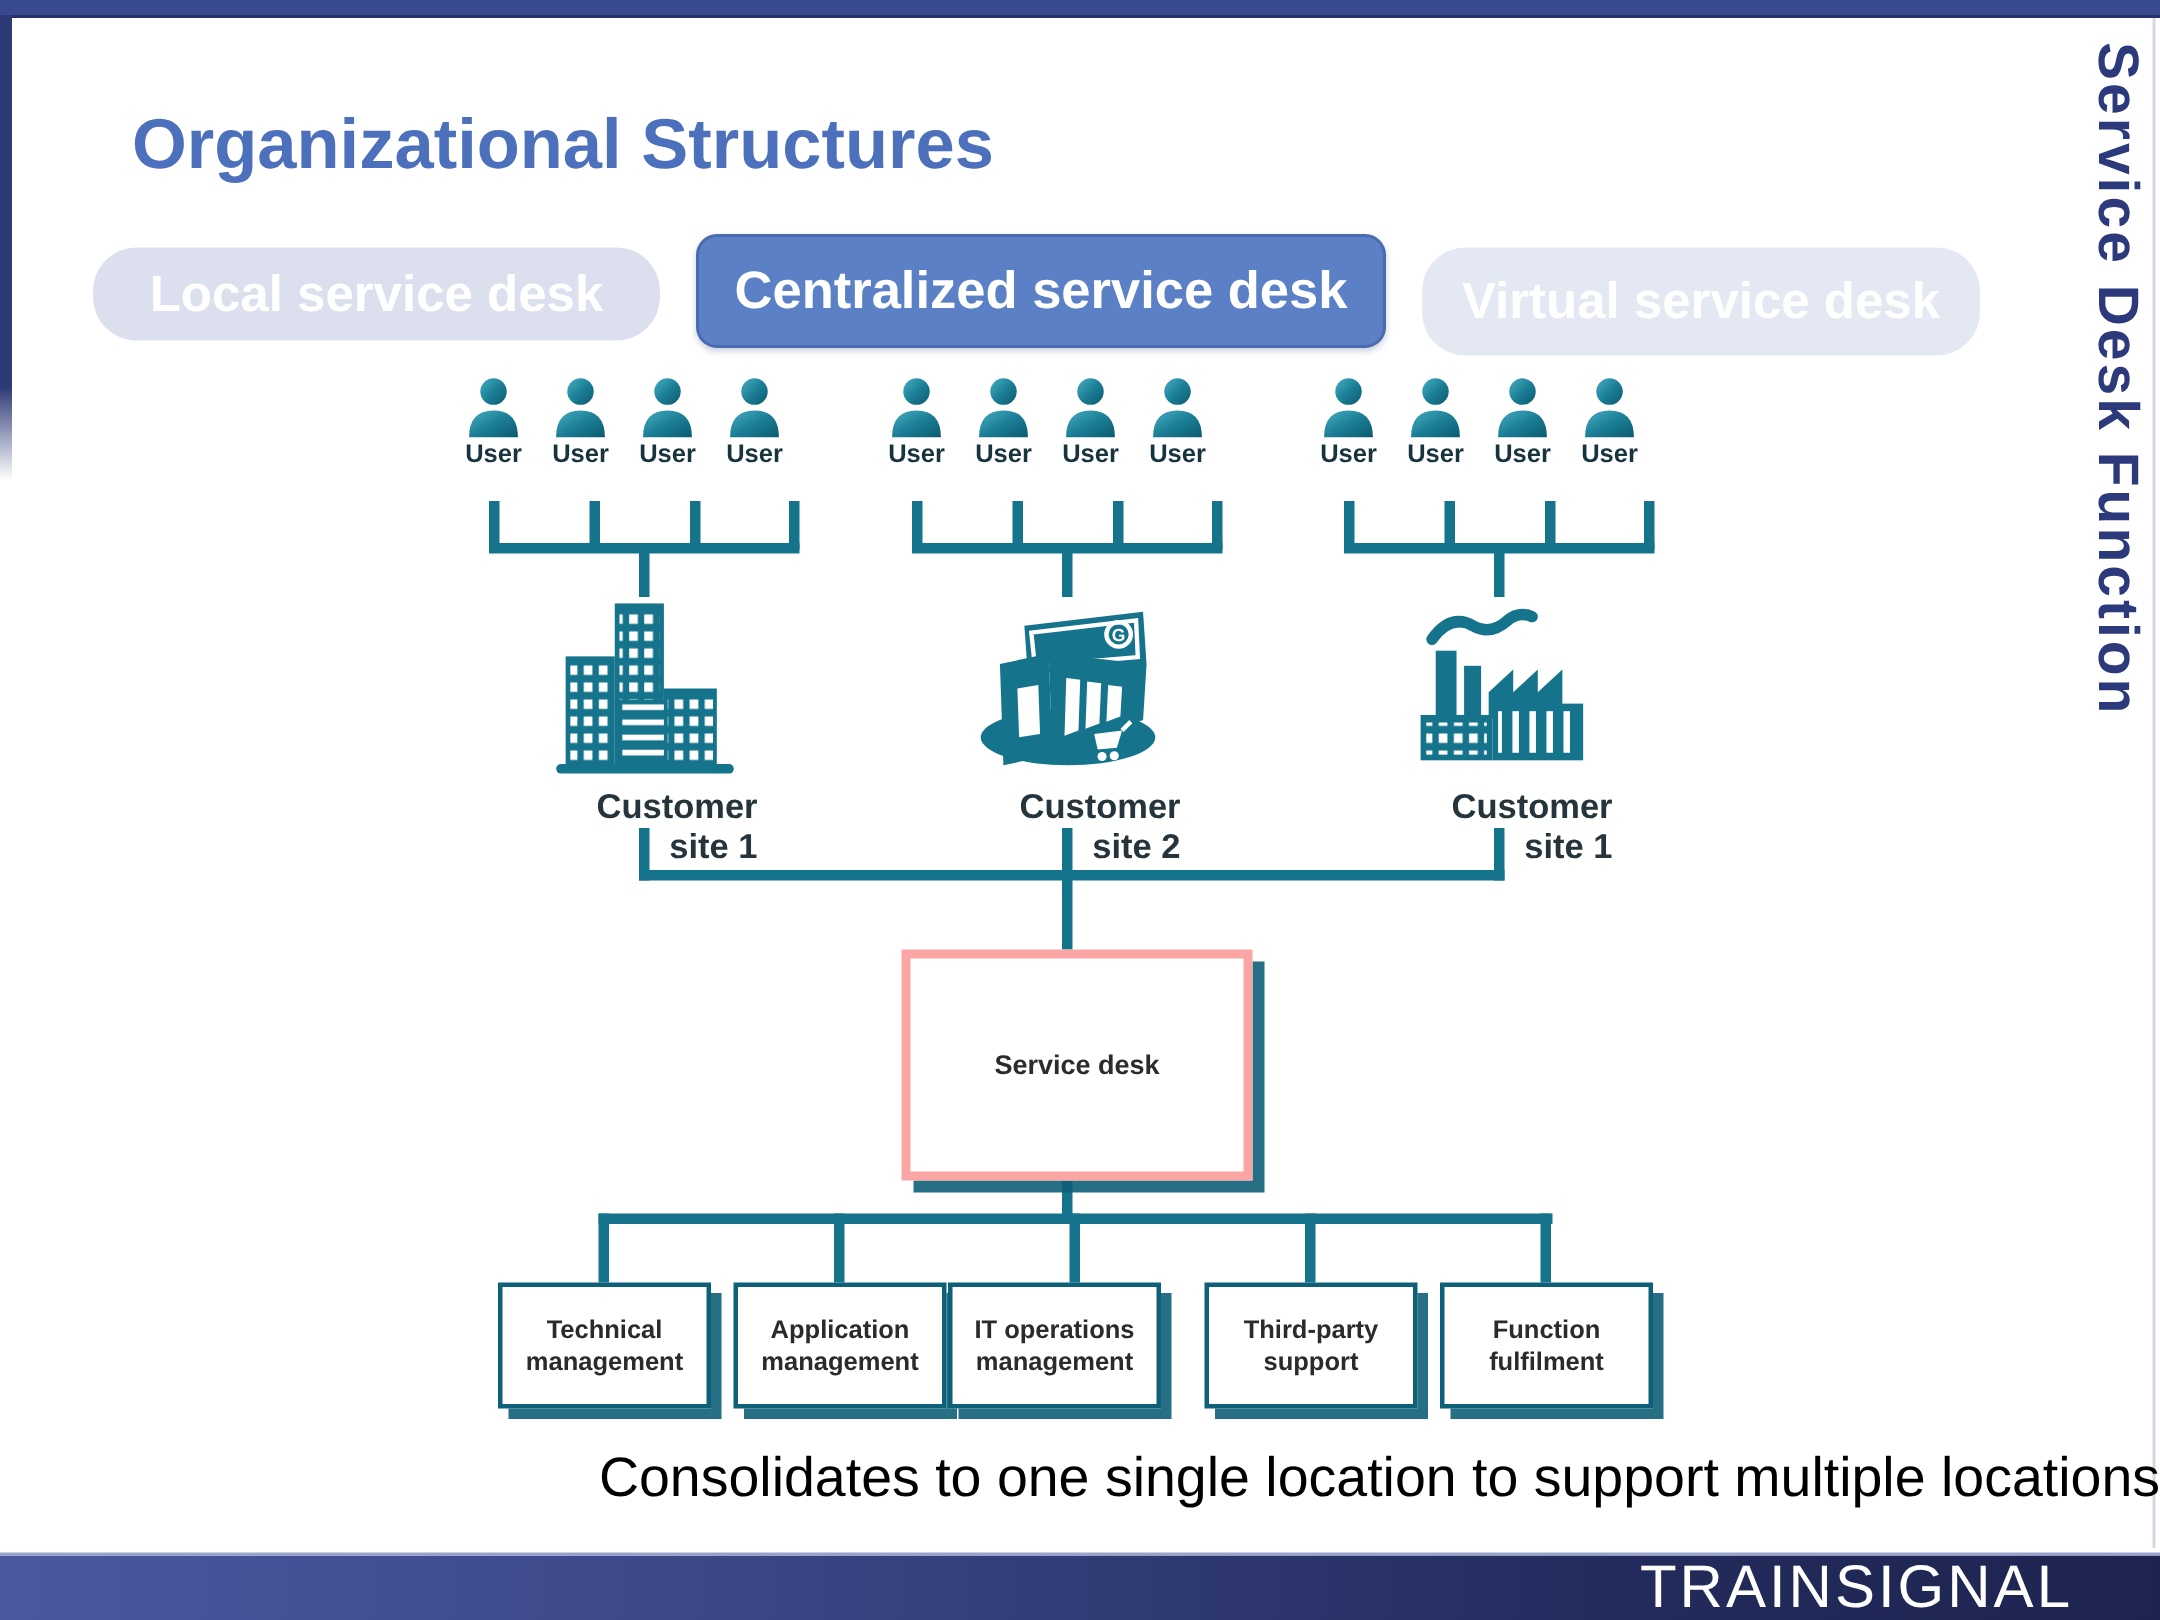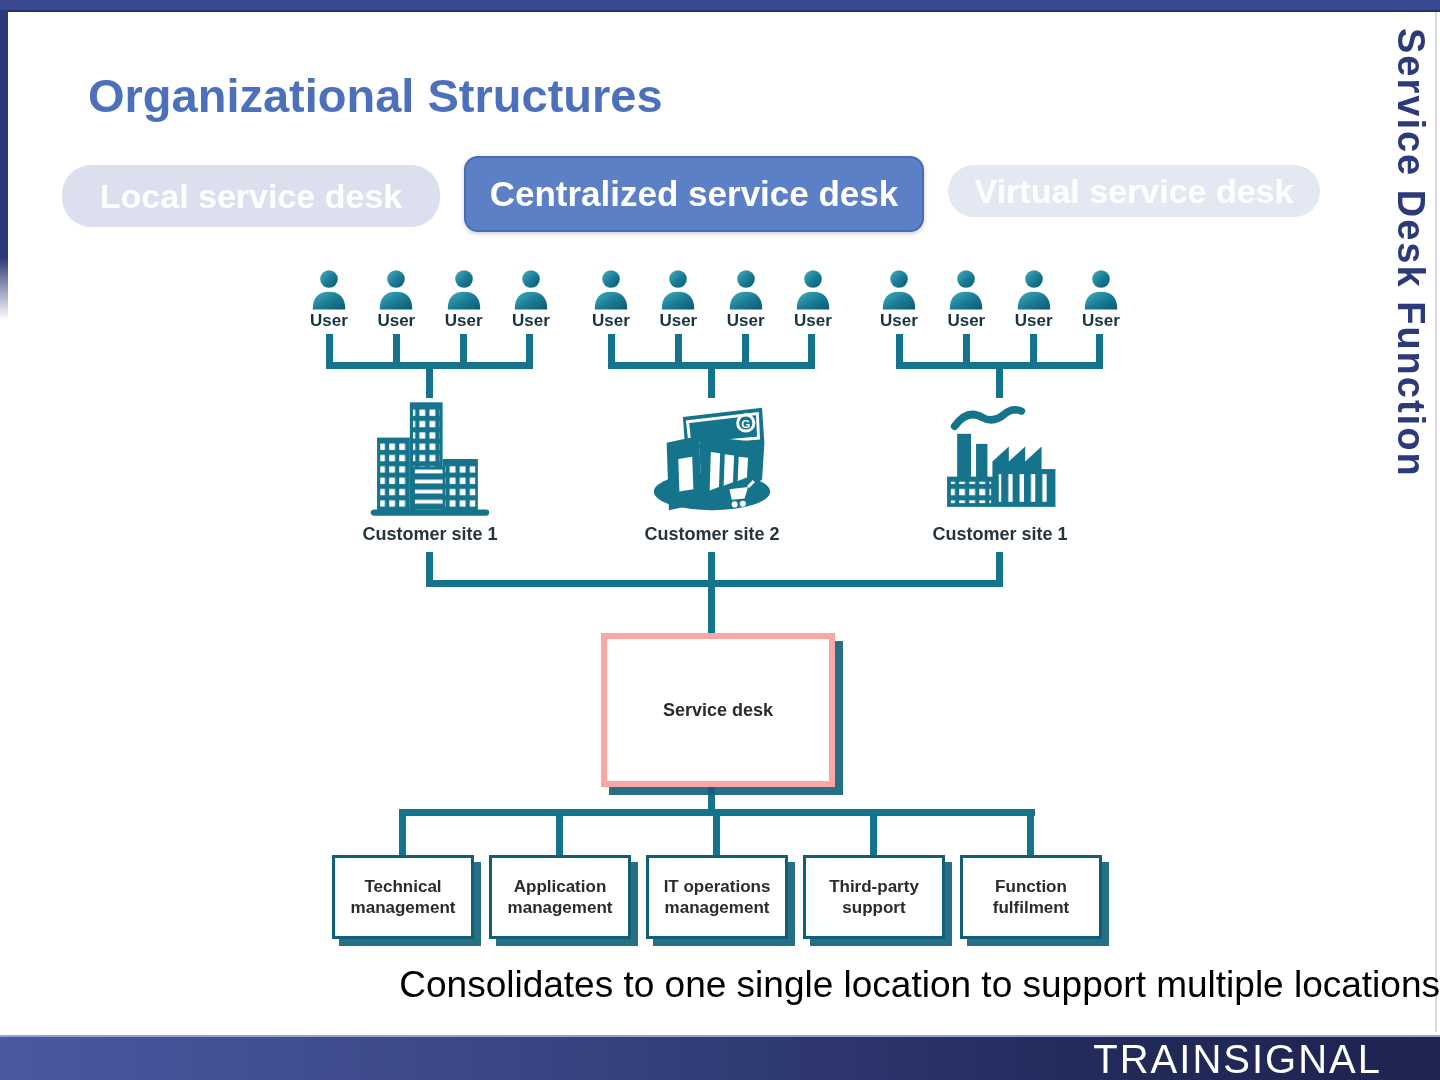--- a/index.html
+++ b/index.html
@@ -27,30 +27,30 @@
     justify-content:center;color:#ffffff;font-weight:600;}
   .tab-inactive{background:#DCE0EE;font-size:34px;border-radius:29px;}
   .tab-inactive.lighter{background:#E4E8F3;}
   .tab-active{background:#5C80C6;border:2px solid #4A6BB0;font-size:35px;
     box-shadow:0 2px 4px rgba(40,60,110,0.25);}
 
   
   .line{position:absolute;background:#15748C;z-index:1;}
 
   
-  .user-group{position:absolute;top:268px;width:260px;height:74px;display:flex;
-    justify-content:space-between;z-index:2;}
+  .user-group{position:absolute;top:250px;width:260px;height:74px;display:flex;
+    z-index:2;}
   .user-cell{width:58px;display:flex;flex-direction:column;align-items:center;}
   .user-cell svg{width:44px;height:42px;display:block;}
   .user-label{font-size:17px;font-weight:700;color:#17343F;margin-top:1px;}
 
   
   .site{position:absolute;top:396px;width:150px;text-align:center;z-index:2;}
   .site svg{width:128px;height:126px;display:block;margin:0 auto;}
-  .site-label{font-size:18px;font-weight:700;color:#26343C;margin-top:2px;}
+  .site-label{font-size:23px;font-weight:700;color:#26343C;margin-top:2px;text-align:right;}
 
   
   .service-desk-box{position:absolute;left:601px;top:633px;width:222px;height:142px;
     background:#ffffff;border:6px solid #fca5a5;box-shadow:8px 8px 0 rgba(14,95,120,0.9);
     display:flex;align-items:center;justify-content:center;z-index:3;}
   .service-desk-box .box-label{font-size:18px;font-weight:600;color:#2B2B2B;}
 
   
   .func-box{position:absolute;top:855px;width:142px;height:84px;background:#ffffff;
     border:3px solid #0E5F78;box-shadow:7px 7px 0 rgba(14,95,120,0.9);
@@ -106,21 +106,21 @@
 
 <div class="page-title">Organizational Structures</div>
 <div class="sidebar-title">Service Desk Function</div>
 
 <div class="tab tab-inactive" style="left:62px;top:165px;width:378px;height:62px;">
   <span>Local service desk</span>
 </div>
 <div class="tab tab-active" style="left:464px;top:156px;width:456px;height:72px;">
   <span>Centralized service desk</span>
 </div>
-<div class="tab tab-inactive lighter" style="left:948px;top:165px;width:372px;height:52px;">
+<div class="tab tab-inactive lighter" style="left:948px;top:165px;width:372px;height:72px;">
   <span>Virtual service desk</span>
 </div>
 
 <div class="user-group" style="left:300px;">
   <div class="user-cell">
     <svg>
         <use href="#personIcon"></use>
       </svg>
     <div class="user-label">User</div>
   </div>
@@ -285,21 +285,21 @@
 <div class="line" style="left:713px;top:809px;width:7px;height:48px;"></div>
 <div class="line" style="left:870px;top:809px;width:7px;height:48px;"></div>
 <div class="line" style="left:1027px;top:809px;width:7px;height:48px;"></div>
 
 <div class="func-box" style="left:332px;justify-content:flex-end;">
   <span>Technical management</span>
 </div>
 <div class="func-box" style="left:489px;">
   <span>Application management</span>
 </div>
-<div class="func-box" style="left:646px;">
+<div class="func-box" style="left:632px;">
   <span>IT operations management</span>
 </div>
 <div class="func-box" style="left:803px;">
   <span>Third-party support</span>
 </div>
 <div class="func-box" style="left:960px;">
   <span>Function fulfilment</span>
 </div>
 
 <div class="caption">Consolidates to one single location to support multiple locations</div>

